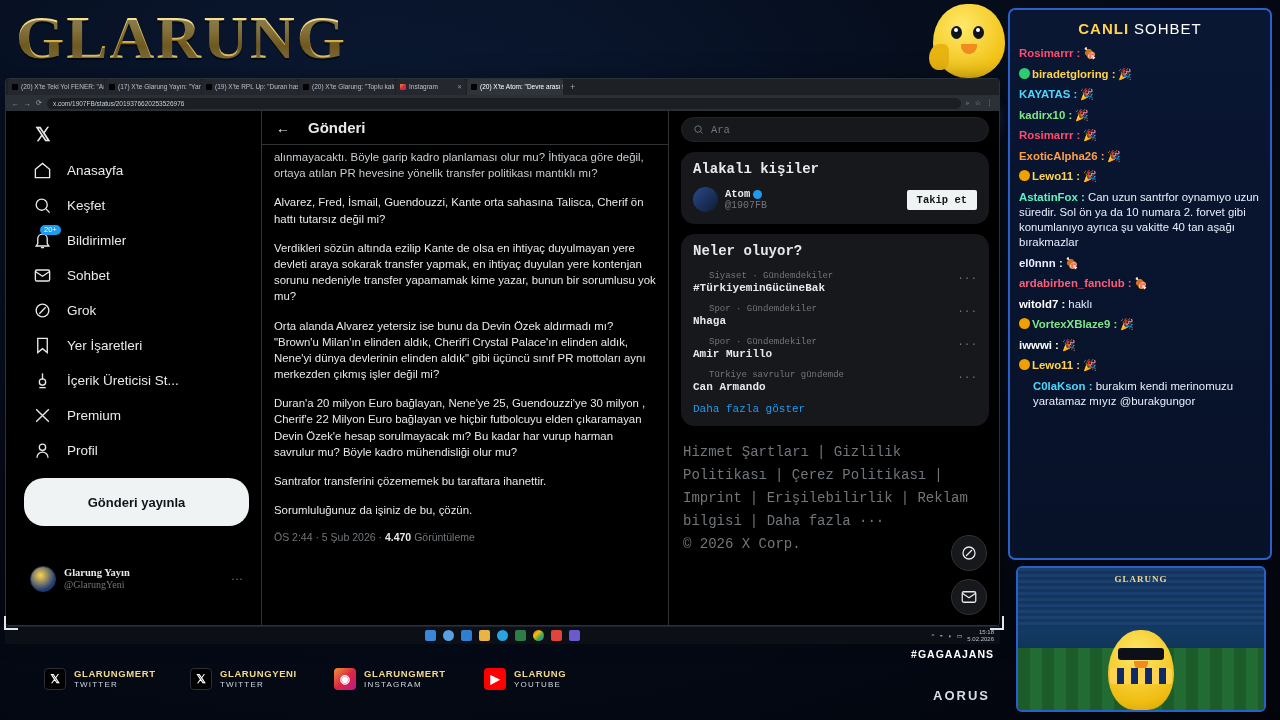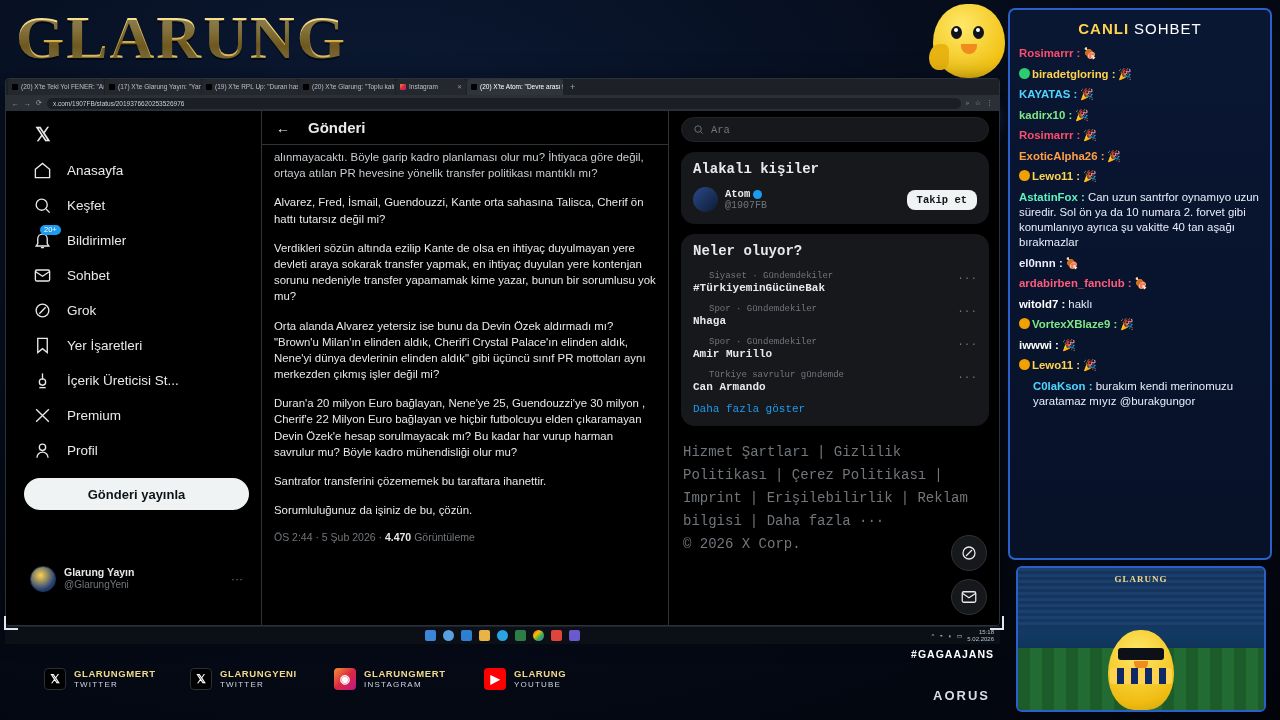--- a/index.html
+++ b/index.html
@@ -64,23 +64,23 @@
   .xapp { position: relative; height: 516px; background: #000; display: flex; overflow: hidden; }
   .xcol-left { width: 255px; padding: 6px 10px 0 16px; flex: 0 0 auto; }
   .xlogo { width: 30px; height: 30px; display: flex; align-items: center; justify-content: center;
     font-size: 19px; font-weight: bold; color: #e7e9ea; margin: 2px 0 4px 6px; }
   .navitem { display: flex; align-items: center; gap: 14px; padding: 7px 10px; border-radius: 22px;
     color: #e7e9ea; font-size: 13.5px; position: relative; }
   .navitem .ico { width: 21px; height: 21px; flex: 0 0 auto; display: flex; align-items: center; justify-content: center; color: #e7e9ea; }
   .navitem .ico svg { width: 19px; height: 19px; fill: none; stroke: #e7e9ea; stroke-width: 1.7; }
   .badge-count { position: absolute; left: 18px; top: 2px; background: #1d9bf0; color: #fff;
     font-size: 7.5px; border-radius: 8px; padding: 1px 4px; line-height: 1; }
-  .post-btn { margin: 10px 2px 0 2px; height: 32px; border-radius: 20px; background: #eff3f4; color: #0f1419;
+  .post-btn { margin: 10px 2px 0 2px; height: 48px; border-radius: 20px; background: #eff3f4; color: #0f1419;
     font-size: 13px; font-weight: bold; display: flex; align-items: center; justify-content: center; }
-  .acct { display: flex; align-items: center; gap: 8px; margin-top: 50px; padding: 6px 8px; border-radius: 22px; }
+  .acct { display: flex; align-items: center; gap: 8px; margin-top: 34px; padding: 6px 8px; border-radius: 22px; font-family: Liberation Serif, serif; }
   .acct .av { width: 26px; height: 26px; border-radius: 50%;
     background: radial-gradient(circle at 40% 35%, #ffd34d, #1b3a7a 70%); flex: 0 0 auto; border: 1px solid #2d3c55; }
   .acct .nm { font-size: 10.5px; font-weight: bold; color: #e7e9ea; line-height: 1.25; }
   .acct .hd { font-size: 10px; color: #71767b; line-height: 1.25; }
   .acct .dots { margin-left: auto; color: #71767b; font-size: 12px; }
 
   .xcol-mid { width: 408px; border-left: 1px solid #2f3336; border-right: 1px solid #2f3336;
     flex: 0 0 auto; display: flex; flex-direction: column; }
   .mid-head { height: 34px; display: flex; align-items: center; gap: 18px; padding: 0 14px;
     border-bottom: 1px solid #2f3336; background: rgba(0,0,0,.85); }
@@ -96,21 +96,21 @@
   .search { height: 25px; border-radius: 16px; background: #16181c; border: 1px solid #202327;
     display: flex; align-items: center; gap: 7px; padding: 0 11px; color: #71767b; font-size: 10.5px; }
   .card { margin-top: 10px; background: #16181c; border-radius: 14px; padding: 9px 12px; }
   .card h3 { font-size: 14px; margin-bottom: 7px; color: #e7e9ea; }
   .who { display: flex; align-items: center; gap: 7px; padding: 3px 0; }
   .who .av { width: 25px; height: 25px; border-radius: 50%; background: linear-gradient(135deg,#2b4a8a,#0d1b33); flex: 0 0 auto; }
   .who .nm { font-size: 10.5px; font-weight: bold; display: flex; align-items: center; gap: 3px; }
   .who .hd { font-size: 10px; color: #71767b; }
   .verified { width: 9px; height: 9px; border-radius: 50%; background: #1d9bf0; display: inline-block; }
   .follow { margin-left: auto; background: #eff3f4; color: #0f1419; font-size: 10.5px; font-weight: bold;
-    border-radius: 8px; padding: 4px 10px; }
+    border-radius: 2px; padding: 4px 10px; }
   .trend { padding: 5px 0; position: relative; }
   .trend .cat { font-size: 9px; color: #71767b; margin-left: 16px; }
   .trend .nm { font-size: 11px; font-weight: bold; color: #e7e9ea; margin-top: 1px; }
   .trend .dots { position: absolute; right: 0; top: 6px; color: #71767b; font-size: 11px; }
   .more-link { color: #1d9bf0; font-size: 11px; padding: 5px 0 2px 0; }
   .foot { margin-top: 15px; font-size: 14px; color: #71767b; line-height: 1.65; padding: 0 2px; }
   .foot span { margin-right: 8px; }
 
   .fab { position: absolute; right: 12px; border-radius: 50%; width: 36px; height: 36px;
     background: #16181c; border: 1px solid #2f3336; display: flex; align-items: center; justify-content: center; }

